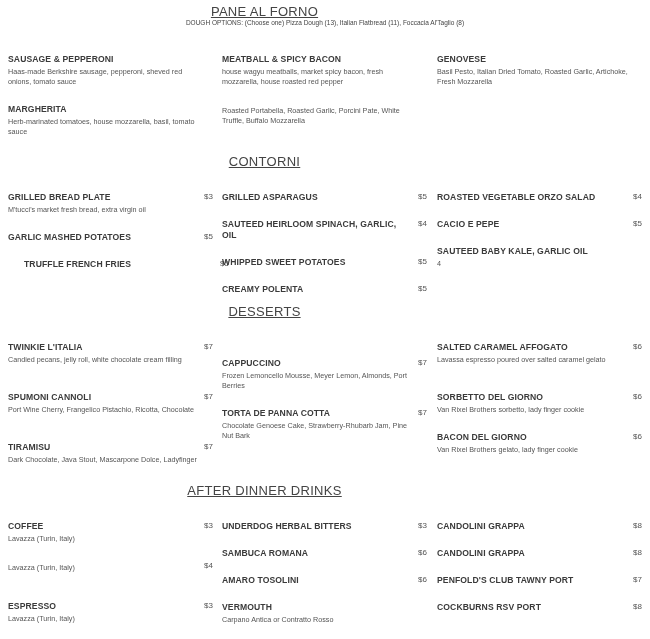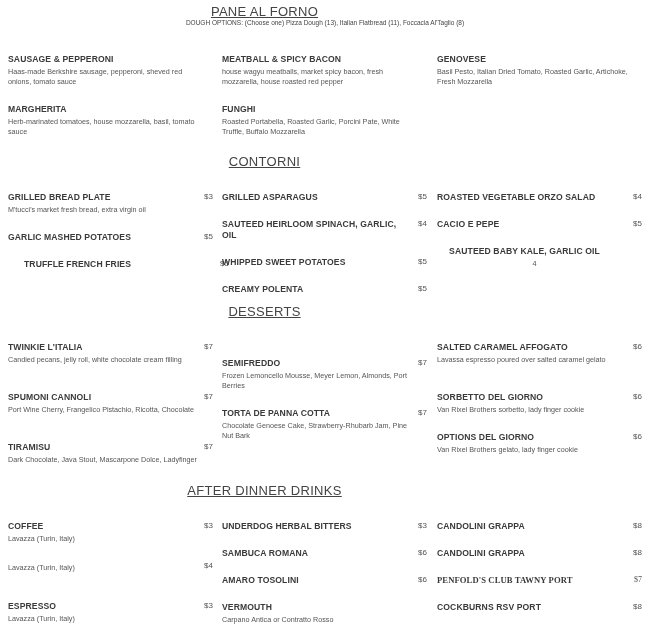--- a/index.html
+++ b/index.html
@@ -28,21 +28,20 @@
 </div>
 <div class="item" style="left:437px;top:54px;">
   <div class="name">GENOVESE</div>
   <div class="desc">Basil Pesto, Italian Dried Tomato, Roasted Garlic, Artichoke, Fresh Mozzarella</div>
 </div>
 <div class="item" style="left:8px;top:104px;">
   <div class="name">MARGHERITA</div>
   <div class="desc">Herb-marinated tomatoes, house mozzarella, basil, tomato sauce</div>
 </div>
 <div class="item" style="left:222px;top:104px;">
-  <div class="name">FUNGHI</div>
   <div class="desc">Roasted Portabella, Roasted Garlic, Porcini Pate, White Truffle, Buffalo Mozzarella</div>
 </div>
 
 <div class="sec-title" style="top:154px;">CONTORNI</div>
 
 <div class="item" style="left:8px;top:192px;">
   <div class="name">GRILLED BREAD PLATE</div>
   <div class="desc">M'tucci's market fresh bread, extra virgin oil</div>
   <div class="price">$3</div>
 </div>
@@ -71,21 +70,21 @@
   <div class="price">$5</div>
 </div>
 <div class="item" style="left:437px;top:192px;">
   <div class="name">ROASTED VEGETABLE ORZO SALAD</div>
   <div class="price">$4</div>
 </div>
 <div class="item" style="left:437px;top:219px;">
   <div class="name">CACIO E PEPE</div>
   <div class="price">$5</div>
 </div>
-<div class="item" style="left:437px;top:246px;text-align:center;">
+<div class="item" style="left:437px;top:246px;">
   <div class="name">SAUTEED BABY KALE, GARLIC OIL</div>
   <div class="desc">4</div>
 </div>
 
 <div class="sec-title" style="top:304px;">DESSERTS</div>
 
 <div class="item" style="left:8px;top:342px;">
   <div class="name">TWINKIE L'ITALIA</div>
   <div class="desc">Candied pecans, jelly roll, white chocolate cream filling</div>
   <div class="price">$7</div>
@@ -94,41 +93,41 @@
   <div class="name">SPUMONI CANNOLI</div>
   <div class="desc">Port Wine Cherry, Frangelico Pistachio, Ricotta, Chocolate</div>
   <div class="price">$7</div>
 </div>
 <div class="item" style="left:8px;top:442px;">
   <div class="name">TIRAMISU</div>
   <div class="desc">Dark Chocolate, Java Stout, Mascarpone Dolce, Ladyfinger</div>
   <div class="price">$7</div>
 </div>
 <div class="item" style="left:222px;top:358px;">
-  <div class="name">SEMIFREDDO</div>
+  <div class="name">CAPPUCCINO</div>
   <div class="desc">Frozen Lemoncello Mousse, Meyer Lemon, Almonds, Port Berries</div>
   <div class="price">$7</div>
 </div>
 <div class="item" style="left:222px;top:408px;">
   <div class="name">TORTA DE PANNA COTTA</div>
   <div class="desc">Chocolate Genoese Cake, Strawberry-Rhubarb Jam, Pine Nut Bark</div>
   <div class="price">$7</div>
 </div>
 <div class="item" style="left:437px;top:342px;">
   <div class="name">SALTED CARAMEL AFFOGATO</div>
   <div class="desc">Lavassa espresso poured over salted caramel gelato</div>
   <div class="price">$6</div>
 </div>
 <div class="item" style="left:437px;top:392px;">
   <div class="name">SORBETTO DEL GIORNO</div>
   <div class="desc">Van Rixel Brothers sorbetto, lady finger cookie</div>
   <div class="price">$6</div>
 </div>
 <div class="item" style="left:437px;top:432px;">
-  <div class="name">OPTIONS DEL GIORNO</div>
+  <div class="name">BACON DEL GIORNO</div>
   <div class="desc">Van Rixel Brothers gelato, lady finger cookie</div>
   <div class="price">$6</div>
 </div>
 
 <div class="sec-title" style="top:483px;">AFTER DINNER DRINKS</div>
 
 <div class="item" style="left:8px;top:521px;">
   <div class="name">COFFEE</div>
   <div class="desc">Lavazza (Turin, Italy)</div>
   <div class="price">$3</div>
@@ -159,20 +158,20 @@
   <div class="desc">Carpano Antica or Contratto Rosso</div>
 </div>
 <div class="item" style="left:437px;top:521px;">
   <div class="name">CANDOLINI GRAPPA</div>
   <div class="price">$8</div>
 </div>
 <div class="item" style="left:437px;top:548px;">
   <div class="name">CANDOLINI GRAPPA</div>
   <div class="price">$8</div>
 </div>
-<div class="item" style="left:437px;top:575px;font-family:Liberation Serif, serif;">
+<div class="item" style="left:437px;top:575px;">
   <div class="name">PENFOLD'S CLUB TAWNY PORT</div>
   <div class="price">$7</div>
 </div>
 <div class="item" style="left:437px;top:602px;">
   <div class="name">COCKBURNS RSV PORT</div>
   <div class="price">$8</div>
 </div>
 
 </body></html>

